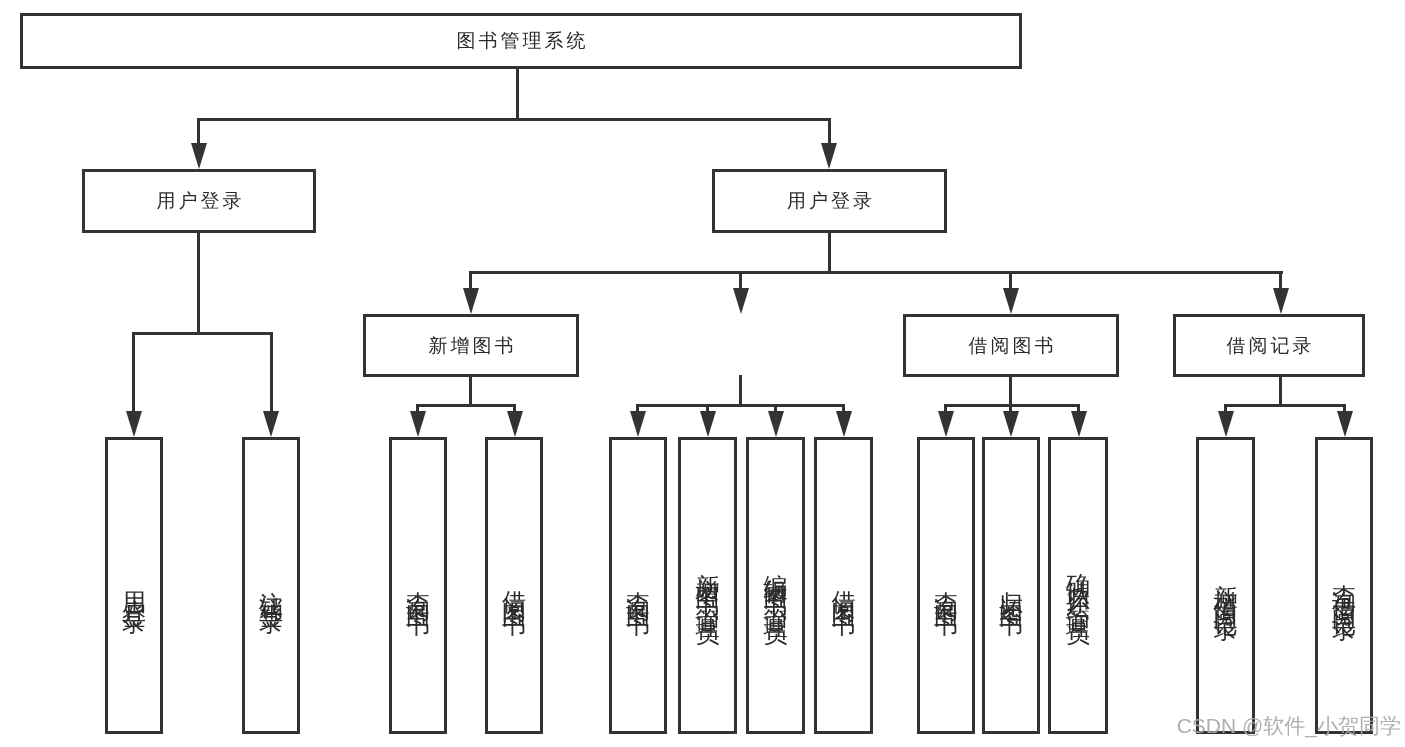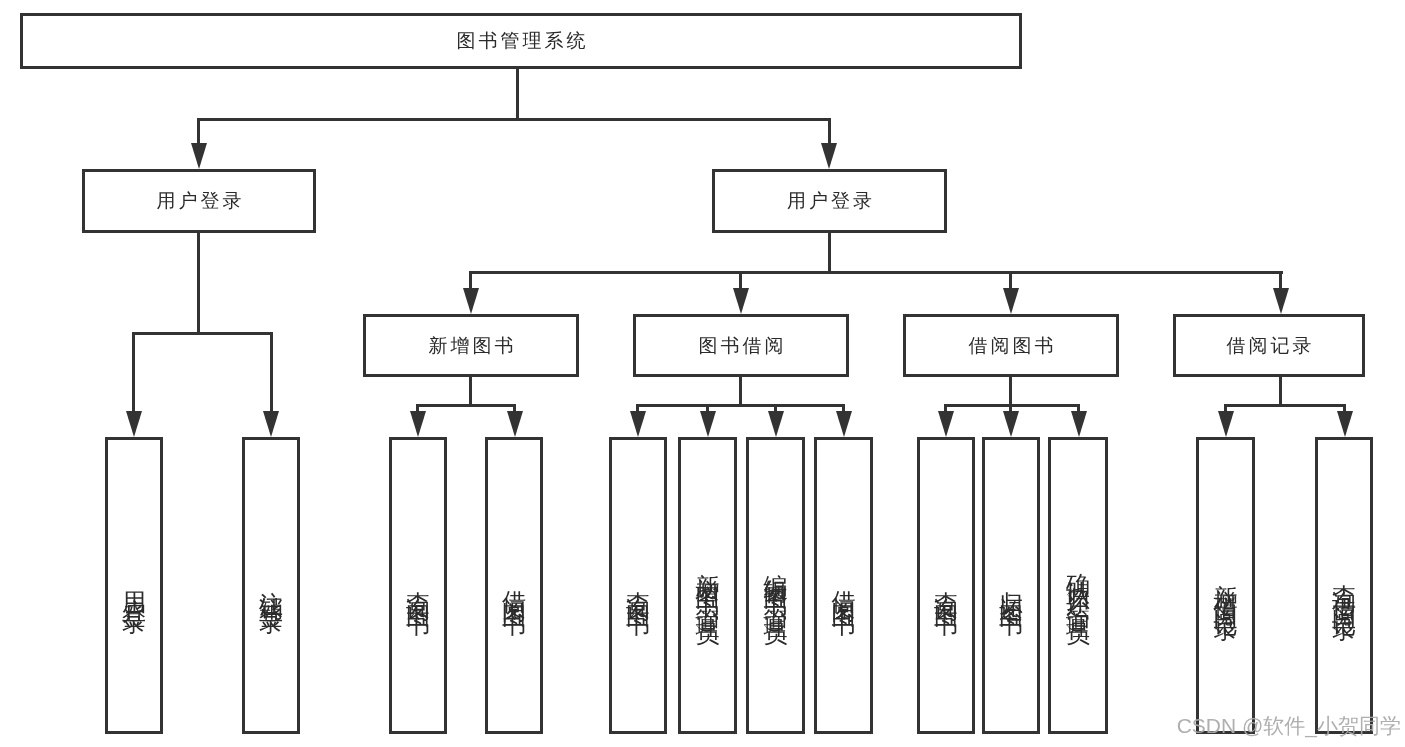--- a/index.html
+++ b/index.html
@@ -100,23 +100,20 @@
   <div class="vline" style="left:739px; top:273px; height:17px;"></div>
   <div class="vline" style="left:1009px; top:273px; height:17px;"></div>
   <div class="vline" style="left:1279px; top:273px; height:17px;"></div>
   <div class="arrow" style="left:463px; top:288px;"></div>
   <div class="arrow" style="left:733px; top:288px;"></div>
   <div class="arrow" style="left:1003px; top:288px;"></div>
   <div class="arrow" style="left:1273px; top:288px;"></div>
 
   <div class="box" style="left:363px; top:314px; width:216px; height:63px;">
     <span class="hlabel">新增图书</span>
-  </div>
-  <div class="box" style="left:633px; top:314px; width:216px; height:63px;">
-    <span class="hlabel">图书借阅</span>
   </div>
   <div class="box" style="left:903px; top:314px; width:216px; height:63px;">
     <span class="hlabel">借阅图书</span>
   </div>
   <div class="box" style="left:1173px; top:314px; width:192px; height:63px;">
     <span class="hlabel">借阅记录</span>
   </div>
 
   <div class="vline" style="left:469px; top:375px; height:31px;"></div>
   <div class="vline" style="left:739px; top:375px; height:31px;"></div>

